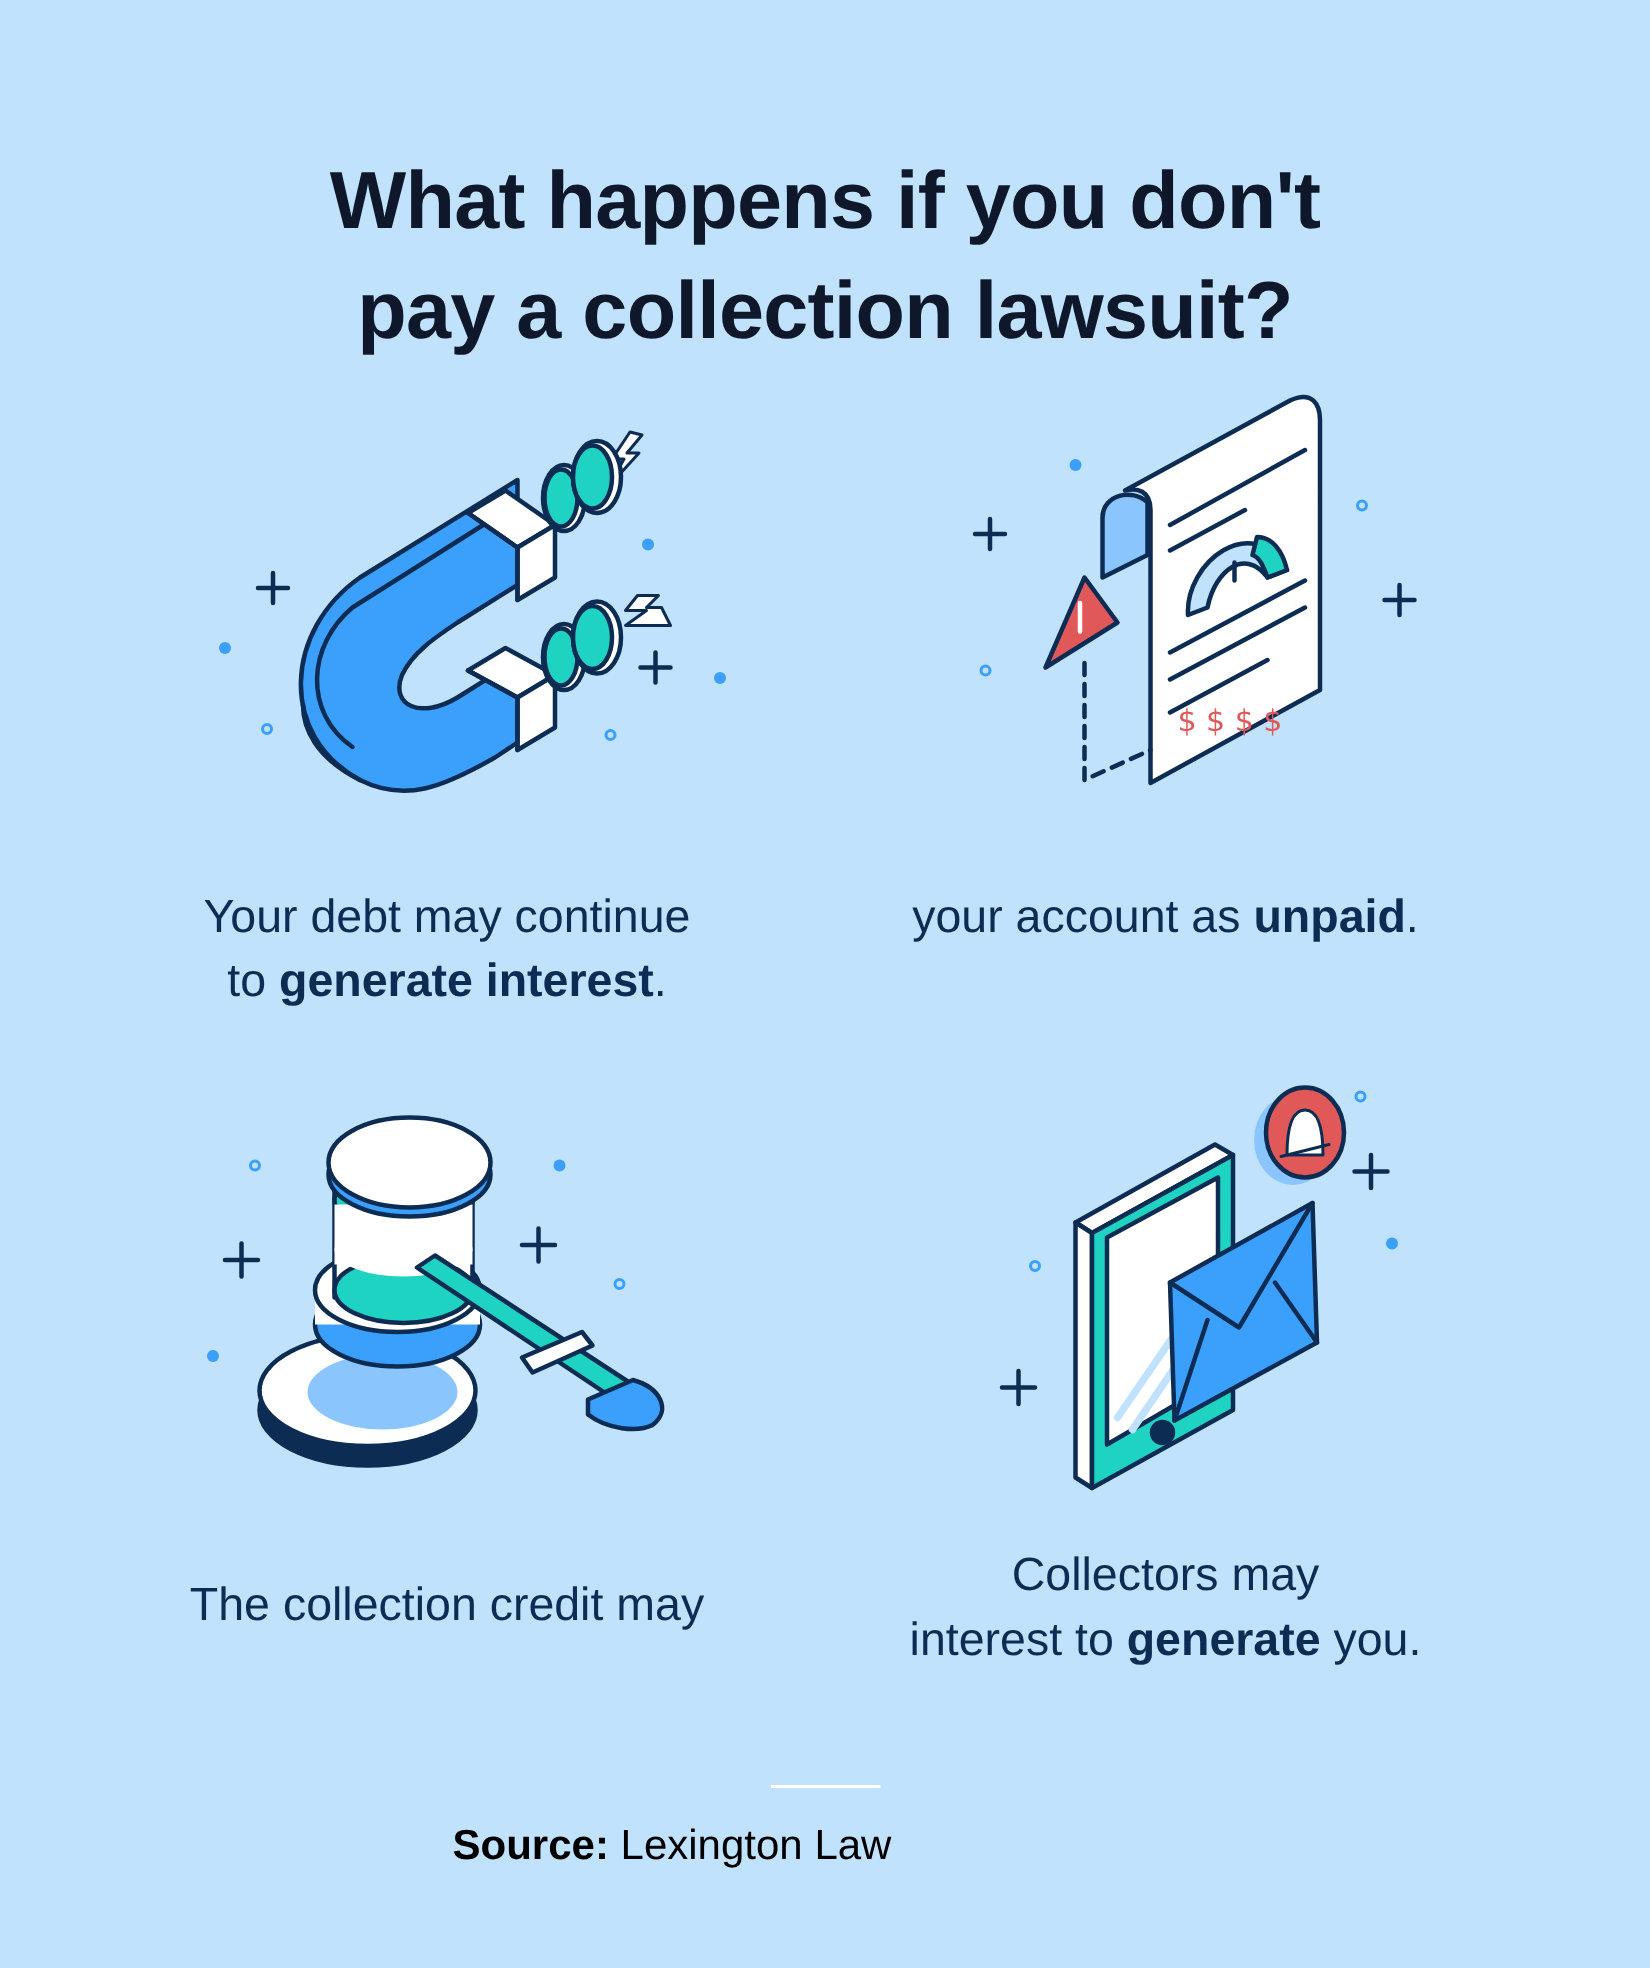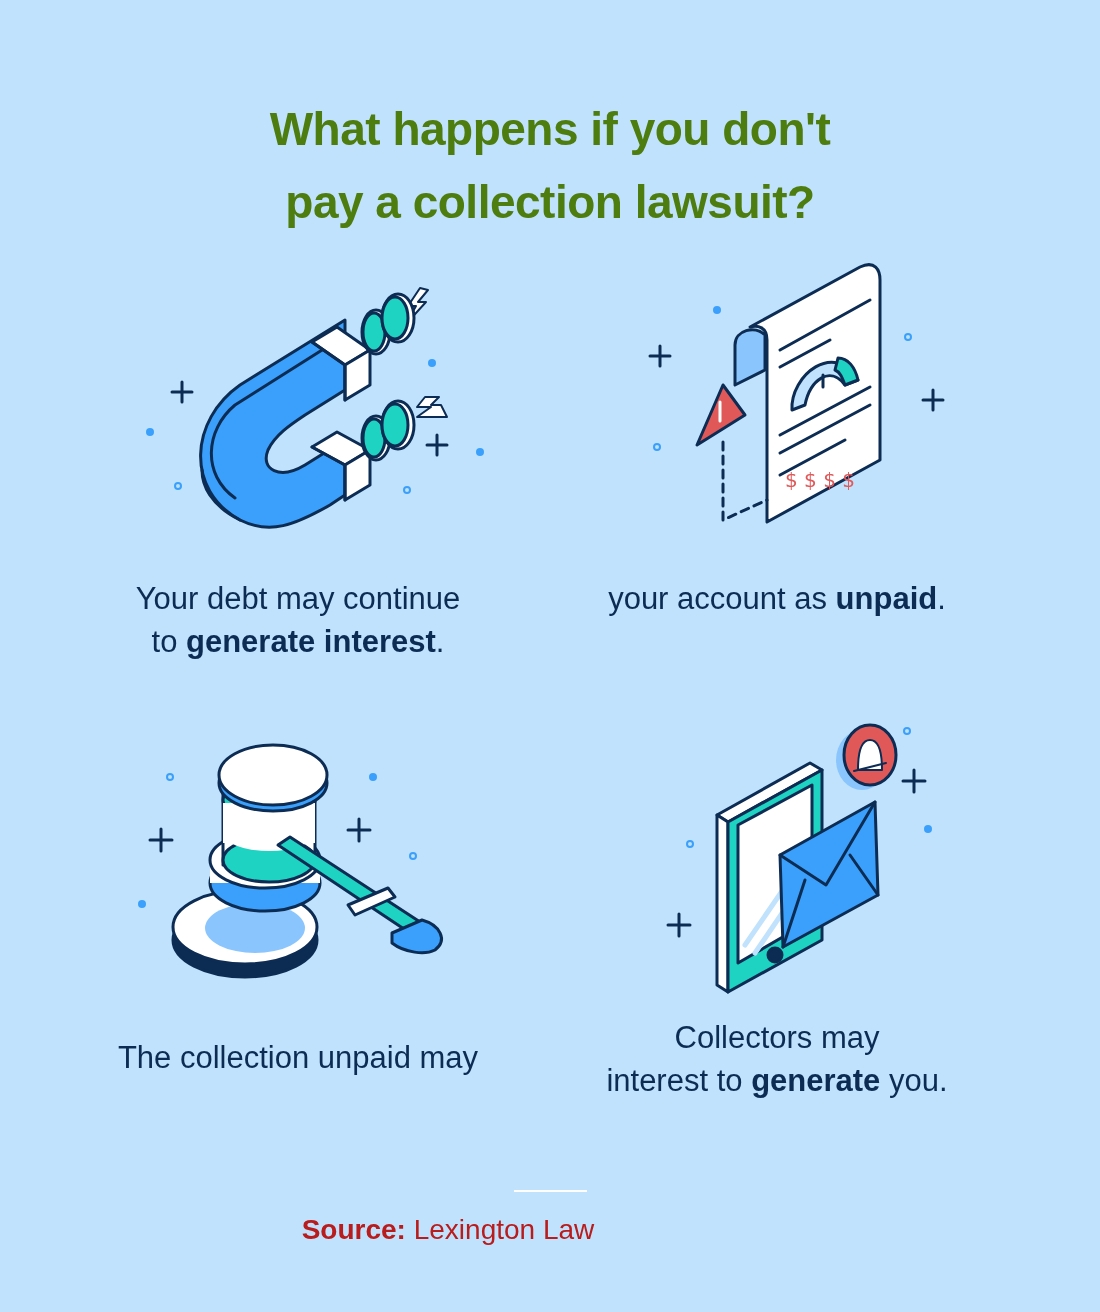--- a/index.html
+++ b/index.html
@@ -7,39 +7,39 @@
     width: 1100px; height: 1312px;
     background: #c1e2fc;
     font-family: "Liberation Sans", "DejaVu Sans", sans-serif;
     color: #0d2c54;
     position: relative;
     overflow: hidden;
   }
   .title {
     position: absolute; left: 0; top: 62px; width: 1100px;
     text-align: center;
-    font-size: 46px; font-weight: bold; line-height: 73px;
+    font-size: 54px; font-weight: bold; line-height: 73px;
     letter-spacing: -0.5px;
-    color: #4d7c0f;
+    color: #0f172a;
   }
   .title span { display: block; }
   .illus { position: absolute; }
   .caption {
     position: absolute; width: 460px; text-align: center;
-    font-size: 31px; line-height: 43px; color: #0d2c54;
+    font-size: 31px; line-height: 43px; color: #0d2c54; margin-top: 12px;
   }
   .caption span.line { display: block; }
   .caption b { font-weight: bold; }
   .divider {
     position: absolute; left: 514px; top: 1190px; width: 73px; height: 2px;
     background: #ffffff;
   }
   .source {
     position: absolute; left: 0; top: 1212px; width: 896px; text-align: center;
-    font-size: 28px; line-height: 36px; color: #b91c1c;
+    font-size: 28px; line-height: 36px; color: #000000;
   }
   .source b { font-weight: bold; }
 </style>
 </head>
 <body>
 
 <h1 class="title">
   <span>What happens if you don't</span>
   <span>pay a collection lawsuit?</span>
 </h1>
@@ -143,21 +143,21 @@
       <path d="M262 218 L292 205 C310 210 318 225 305 235 C295 240 275 238 262 228 Z" fill="#3aa0fb"></path>
     </g>
     <circle cx="243" cy="62" r="4" fill="#3aa0fb"></circle>
     <circle cx="12" cy="189" r="4" fill="#3aa0fb"></circle>
     <circle cx="40" cy="62" r="3" fill="none" stroke="#3aa0fb" stroke-width="2"></circle>
     <circle cx="283" cy="141" r="3" fill="none" stroke="#3aa0fb" stroke-width="2"></circle>
   </svg>
 </div>
 
 <div class="caption" style="left:68px; top:1036px;">
-  <span class="line">The collection unpaid may</span>
+  <span class="line">The collection credit may</span>
 </div>
 
 <div class="illus" style="left:660px; top:715px; width:300px; height:290px;">
   <svg width="300" height="290" viewBox="0 0 300 290">
     <g stroke="#0d2c54" stroke-width="3" stroke-linejoin="round" stroke-linecap="round">
       <path d="M8 210 h22 M19 199 v22" fill="none"></path>
       <path d="M243 66 h22 M254 55 v22" fill="none"></path>
 
       <path d="M57 100 L150 48 L162 55 L68 107 Z" fill="#fff"></path>
       <path d="M57 100 L57 270 L68 277 L68 107 Z" fill="#fff"></path>

